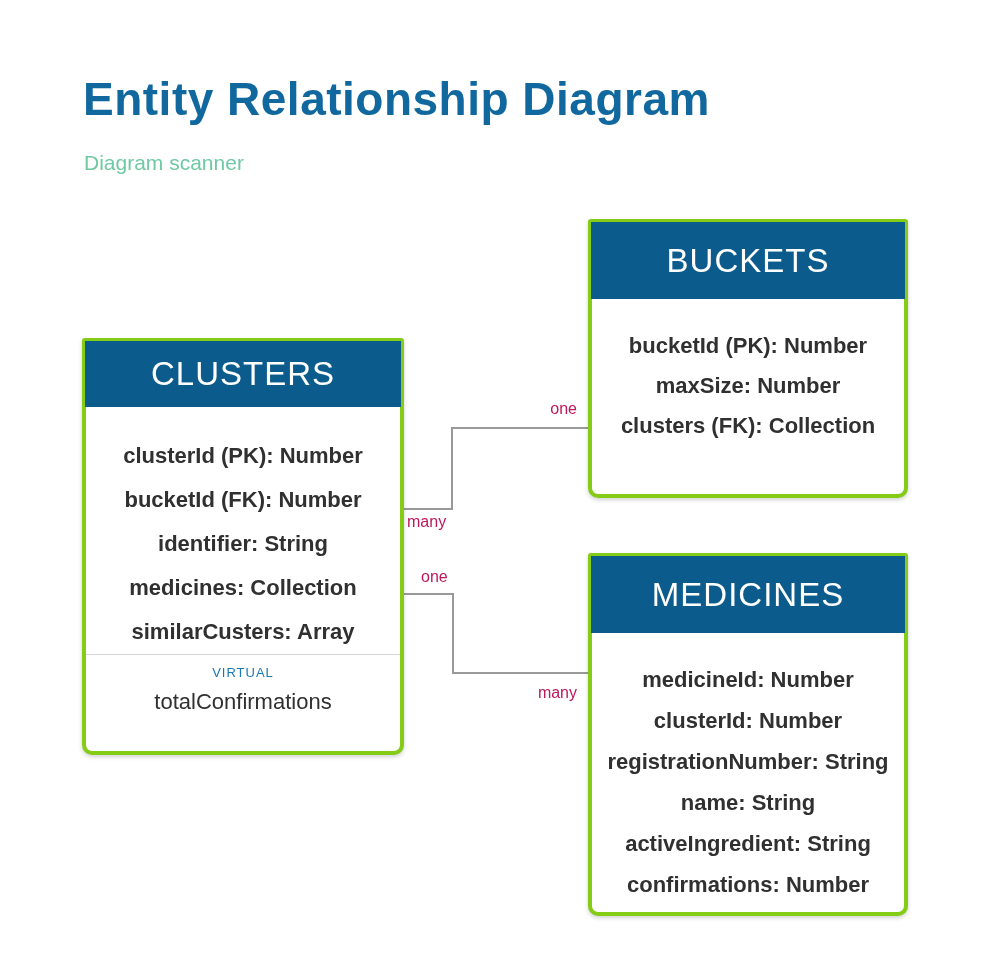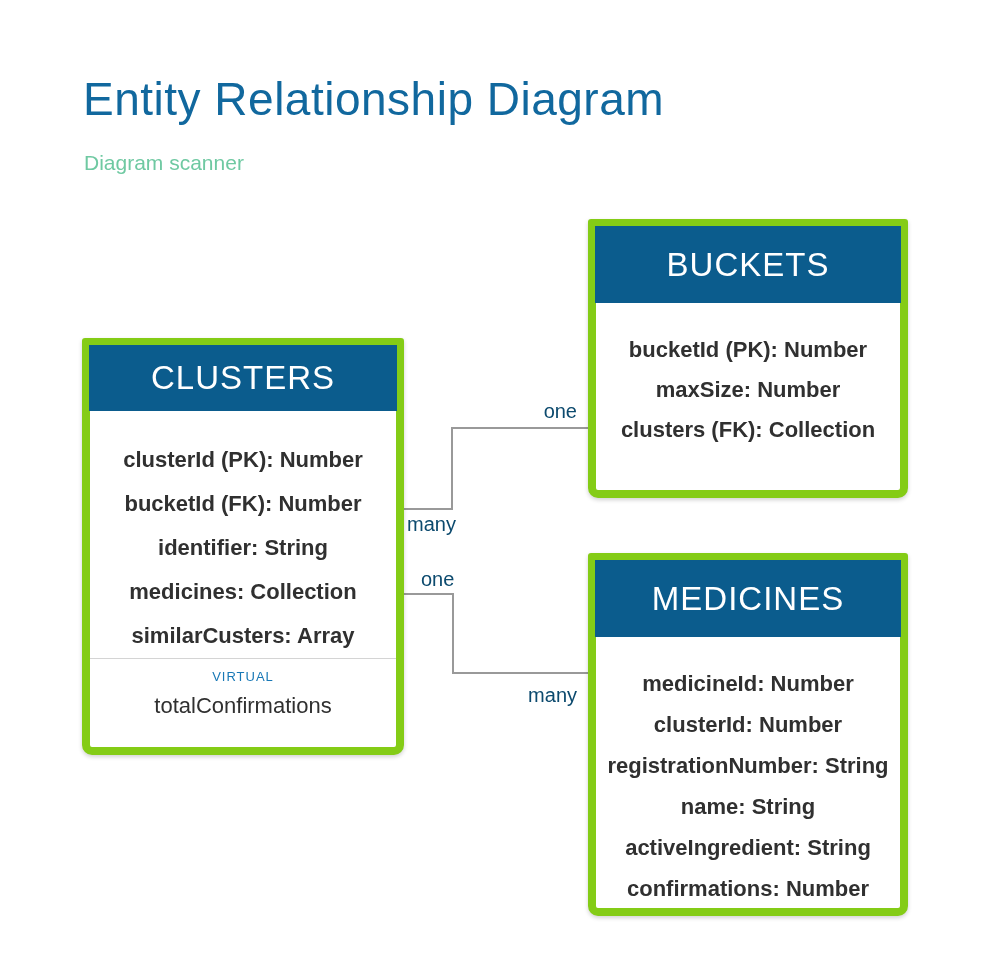--- a/index.html
+++ b/index.html
@@ -13,35 +13,35 @@
     width: 995px;
     height: 965px;
     background: #ffffff;
     overflow: hidden;
   }
   .page-title {
     position: absolute;
     left: 83px;
     top: 72px;
     font-size: 46px;
-    font-weight: normal;
+    font-weight: bold;
     letter-spacing: 0.5px;
     color: #11689e;
   }
   .page-subtitle {
     position: absolute;
     left: 84px;
     top: 151px;
     font-size: 21px;
     color: #6fc9a2;
   }
   .entity {
     position: absolute;
     background: #ffffff;
-    border: 8px solid #84cc16;
+    border: 4px solid #84cc16;
     border-radius: 3px 3px 10px 10px;
     box-shadow: 0 2px 4px rgba(0,0,0,0.18);
     box-sizing: border-box;
   }
   .entity-header {
     background: #0b5c8d;
     color: #ffffff;
     text-align: center;
     font-size: 33px;
     letter-spacing: 1px;
@@ -75,22 +75,22 @@
     color: #303030;
     font-size: 22px;
     padding-top: 9px;
   }
   .rel-line {
     position: absolute;
     background: #999999;
   }
   .rel-label {
     position: absolute;
-    color: #0c4a6e;
-    font-size: 20px;
+    color: #be185d;
+    font-size: 16px;
   }
   .align-right { text-align: right; }
 
   
   #entity-clusters  { left: 82px;  top: 338px; width: 322px; height: 417px; }
   #entity-clusters  .entity-header { height: 66px; }
   #entity-clusters  .entity-body { padding-top: 27px; }
   #entity-clusters  .entity-field { height: 44px; line-height: 44px; }
   #entity-buckets   { left: 588px; top: 219px; width: 320px; height: 279px; }
   #entity-buckets   .entity-header { height: 77px; }

